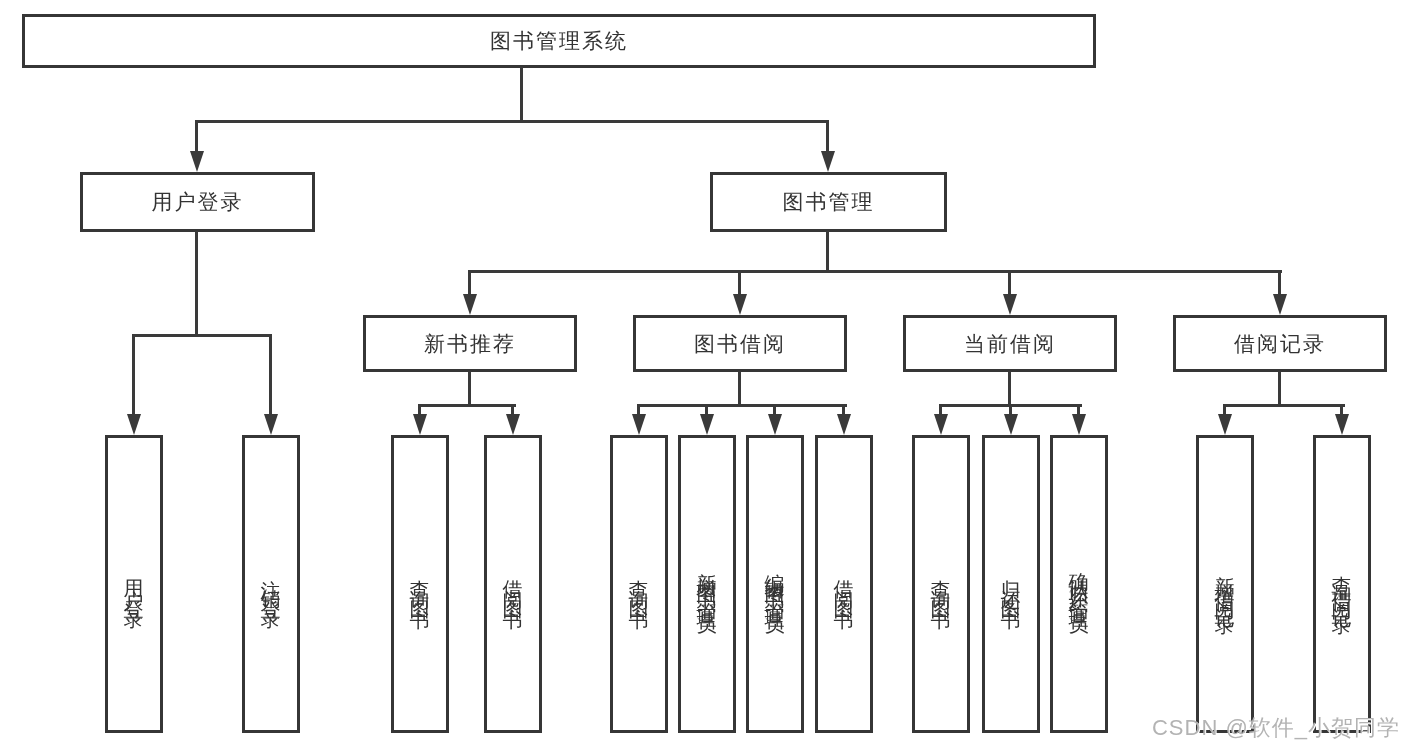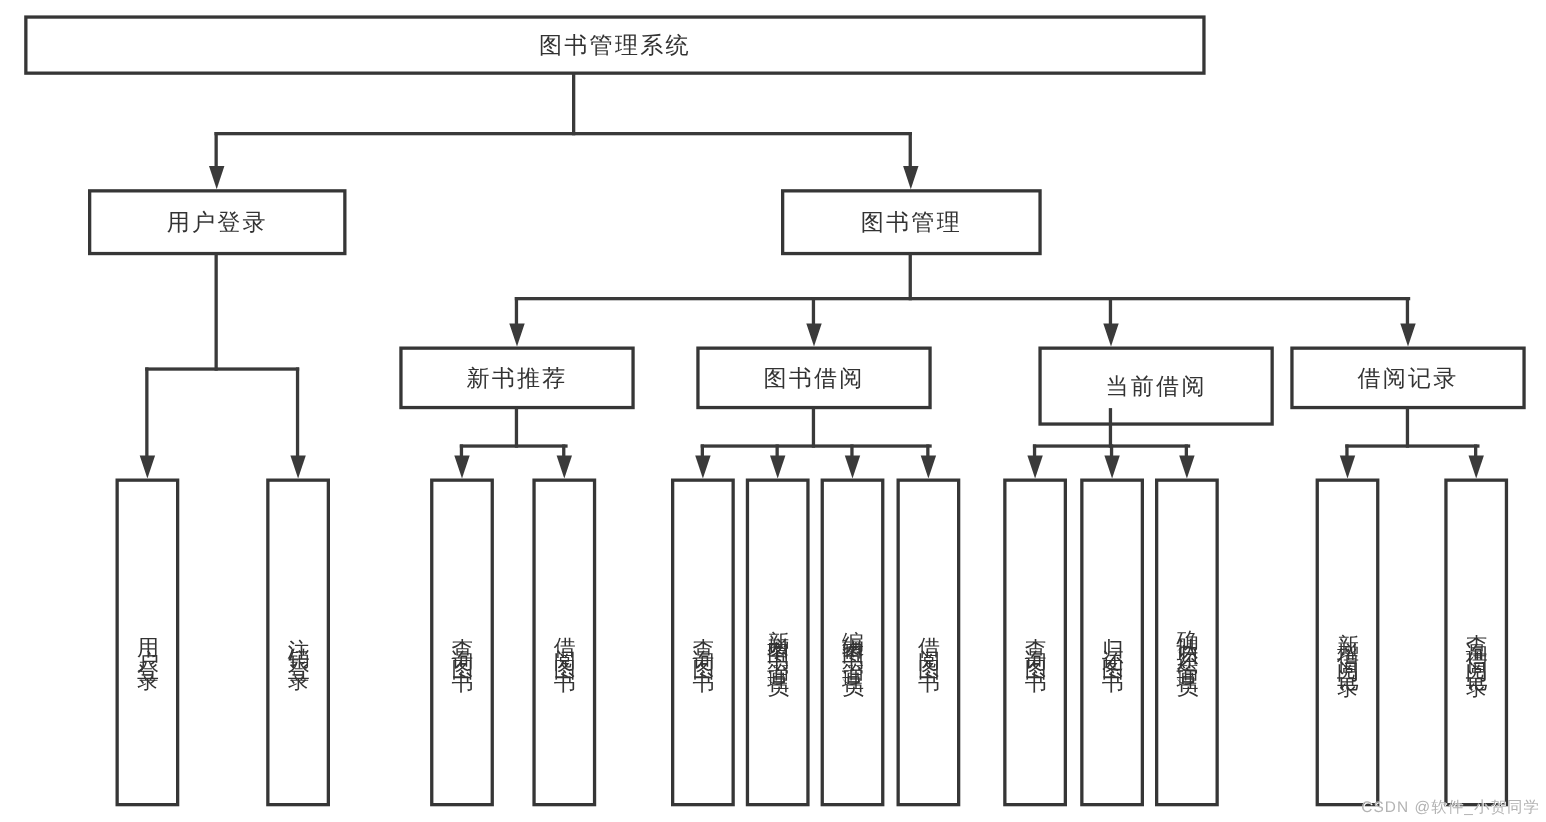--- a/index.html
+++ b/index.html
@@ -22,21 +22,21 @@
   }
   .vline{position:absolute;width:3px;background:#3a3a3a;}
   .hline{position:absolute;height:3px;background:#3a3a3a;}
   .arrow{
     position:absolute;width:0;height:0;
     border-left:7px solid transparent;border-right:7px solid transparent;
     border-top:21px solid #3a3a3a;
   }
   .watermark{
     position:absolute;right:5px;bottom:4px;
-    font-size:14px;color:#b3b3b3;letter-spacing:1px;
+    font-size:22px;color:#b3b3b3;letter-spacing:1px;
     text-shadow:1px 1px 0 #ffffff;
   }
 </style>
 </head>
 <body>
 
 <div class="canvas">
 
   <div class="box" style="left:22px;top:14px;width:1074px;height:54px">
     <span>图书管理系统</span>
@@ -73,21 +73,21 @@
   <div class="arrow" style="left:1003px;top:294px"></div>
   <div class="vline" style="left:1278px;top:270px;height:27px"></div>
   <div class="arrow" style="left:1273px;top:294px"></div>
 
   <div class="box" style="left:633px;top:315px;width:214px;height:57px">
     <span>图书借阅</span>
   </div>
   <div class="box" style="left:363px;top:315px;width:214px;height:57px">
     <span>新书推荐</span>
   </div>
-  <div class="box" style="left:944px;top:315px;width:214px;height:72px">
+  <div class="box" style="left:903px;top:315px;width:214px;height:57px">
     <span>当前借阅</span>
   </div>
   <div class="box" style="left:1173px;top:315px;width:214px;height:57px">
     <span>借阅记录</span>
   </div>
 
   <div class="vline" style="left:468px;top:371px;height:36px"></div>
   <div class="vline" style="left:738px;top:371px;height:36px"></div>
   <div class="vline" style="left:1008px;top:371px;height:36px"></div>
   <div class="vline" style="left:1278px;top:371px;height:36px"></div>

